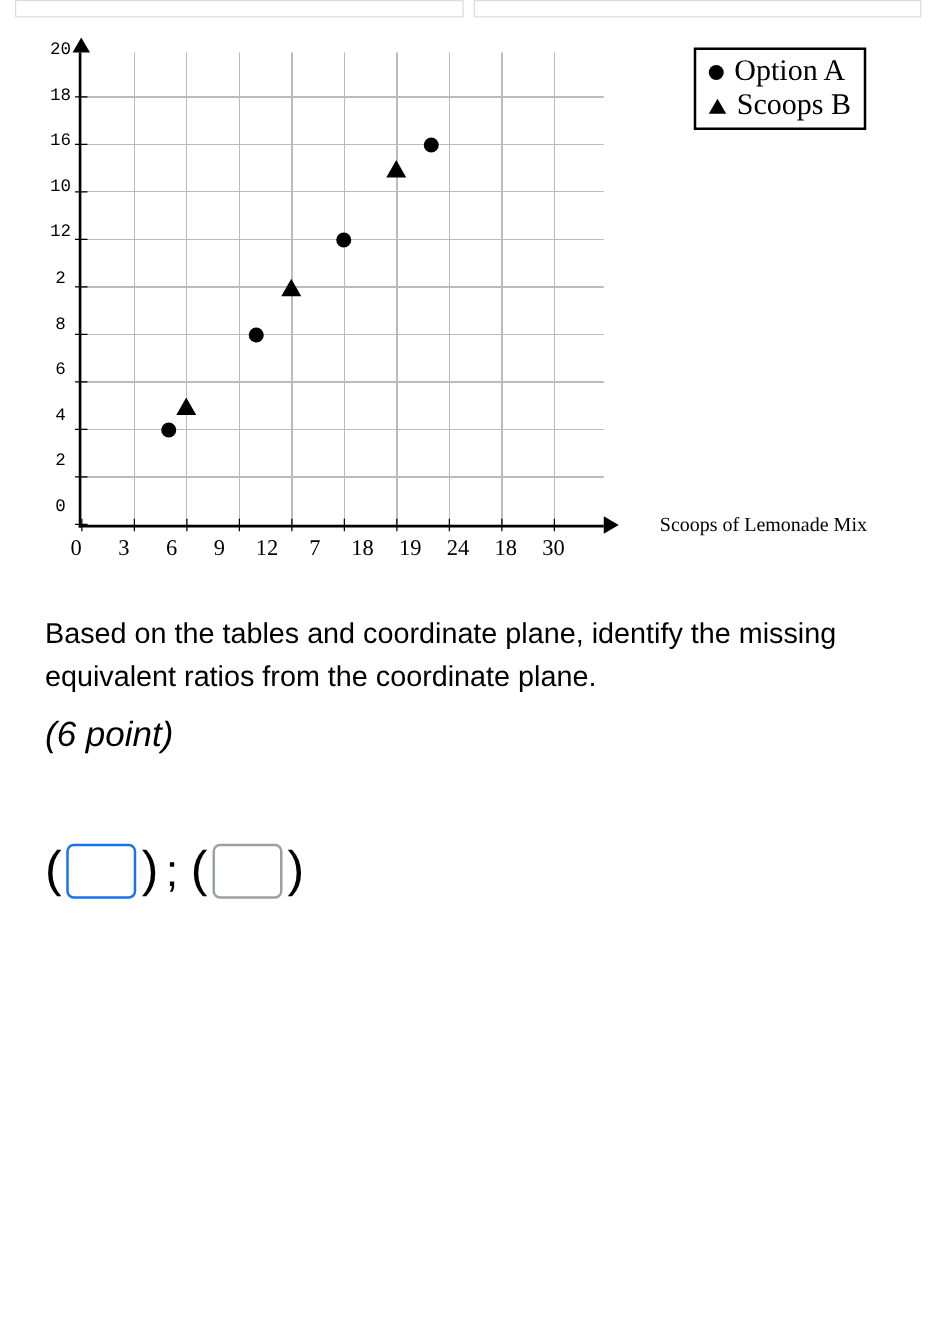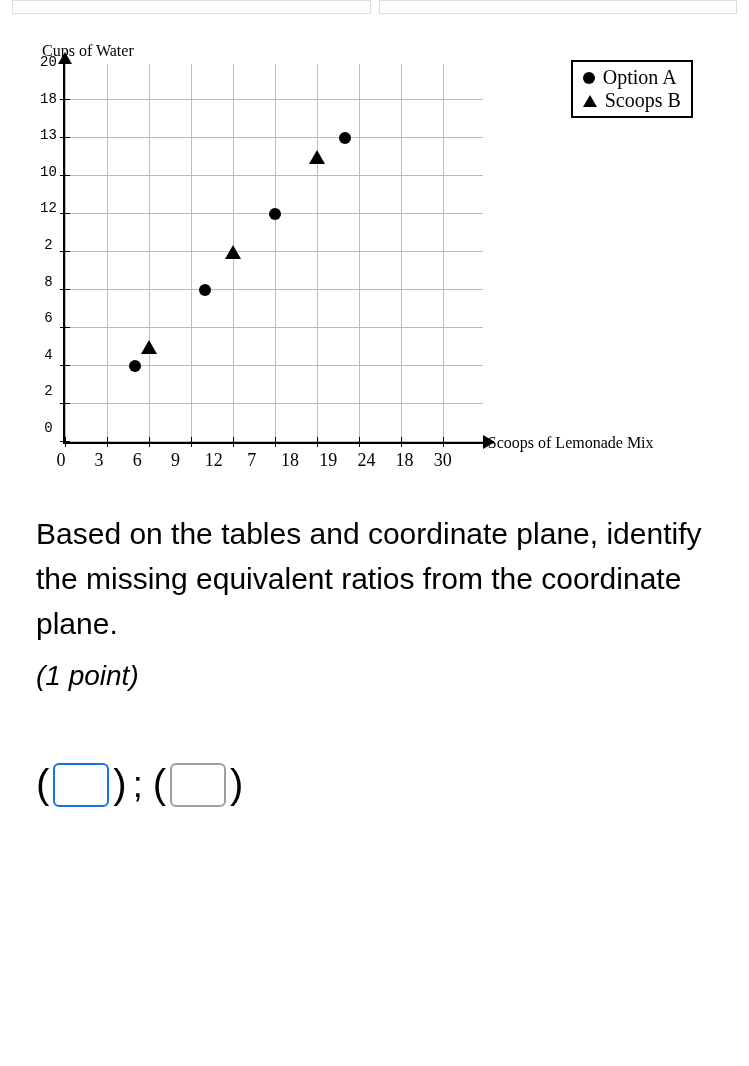--- a/index.html
+++ b/index.html
@@ -87,35 +87,35 @@
     font-family: Georgia, 'Times New Roman', serif;
     font-size: 18px;
     margin-top: 6px;
     margin-left: -21px;
     padding-left: 0;
   }
   .x-ticks span { width: 42px; text-align: center; }
 
   .x-title {
     position: absolute;
-    left: 423px;
+    left: 463px;
     bottom: -10px;
     font-family: Georgia, 'Times New Roman', serif;
     font-size: 16px;
     white-space: nowrap;
   }
 
   .legend {
     position: absolute;
     right: -210px;
     top: -4px;
     border: 2px solid #000;
     padding: 4px 10px;
     font-family: Georgia, 'Times New Roman', serif;
-    font-size: 20px;
+    font-size: 24px;
     background: #fff;
   }
   .legend-row { display: flex; align-items: center; gap: 8px; }
   .lg-circle {
     width: 12px; height: 12px; border-radius: 50%; background: #000;
   }
   .lg-triangle {
     width: 0; height: 0;
     border-left: 7px solid transparent;
     border-right: 7px solid transparent;
@@ -131,21 +131,21 @@
     position: absolute;
     width: 0; height: 0;
     border-left: 8px solid transparent;
     border-right: 8px solid transparent;
     border-bottom: 14px solid #000;
     transform: translate(-50%, 50%);
   }
 
   .question {
     padding: 40px 36px 0 36px;
-    font-size: 30px;
+    font-size: 23px;
     line-height: 1.5;
   }
   .points {
     padding: 14px 36px 0 36px;
     font-style: italic;
     font-size: 28px;
   }
   .answer-row {
     padding: 70px 36px 40px 36px;
     font-size: 36px;
@@ -167,26 +167,25 @@
 </style>
 </head>
 <body>
 
 <div class="top-bar">
   <div class="top-cell"></div>
   <div class="top-cell"></div>
 </div>
 
 <div class="chart-wrap">
-  <div class="y-title">Cups of Water</div>
   <div class="chart-row">
     <div class="y-ticks">
       <span>20</span>
       <span>18</span>
-      <span>13</span>
+      <span>16</span>
       <span>10</span>
       <span>12</span>
       <span>2</span>
       <span>8</span>
       <span>6</span>
       <span>4</span>
       <span>2</span>
       <span>0</span>
     </div>
     <div class="plot-col">
@@ -249,21 +248,21 @@
         <span>19</span>
         <span>24</span>
         <span>18</span>
         <span>30</span>
       </div>
     </div>
   </div>
 </div>
 
 <div class="question">Based on the tables and coordinate plane, identify the missing equivalent ratios from the coordinate plane.</div>
-<div class="points">(1 point)</div>
+<div class="points">(6 point)</div>
 
 <div class="answer-row">
   <span class="paren">(</span>
   <span class="blank active"></span>
   <span class="paren">)</span>
   <span class="semi">;</span>
   <span class="paren">(</span>
   <span class="blank"></span>
   <span class="paren">)</span>
 </div>

